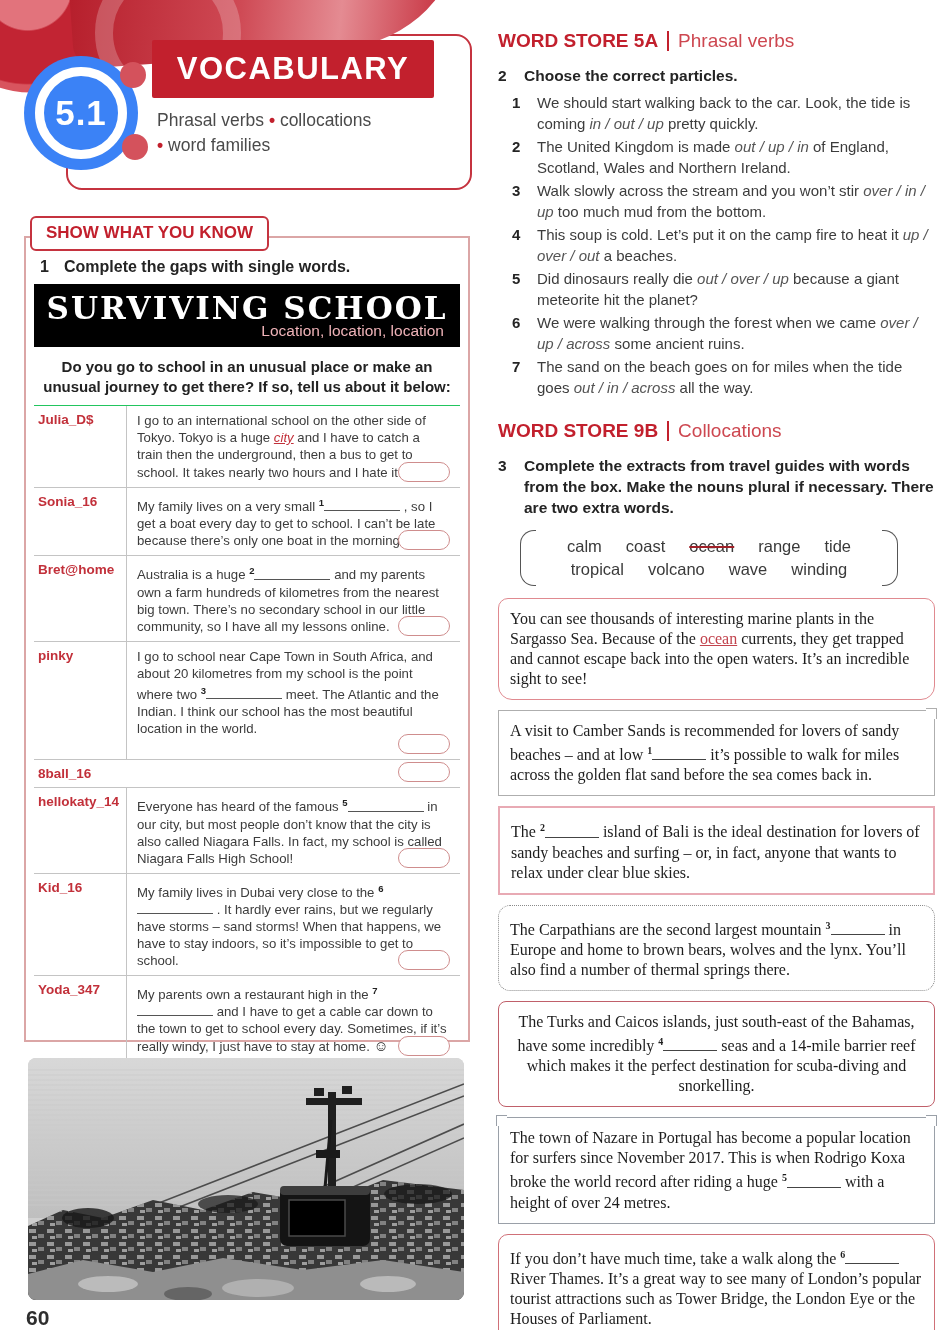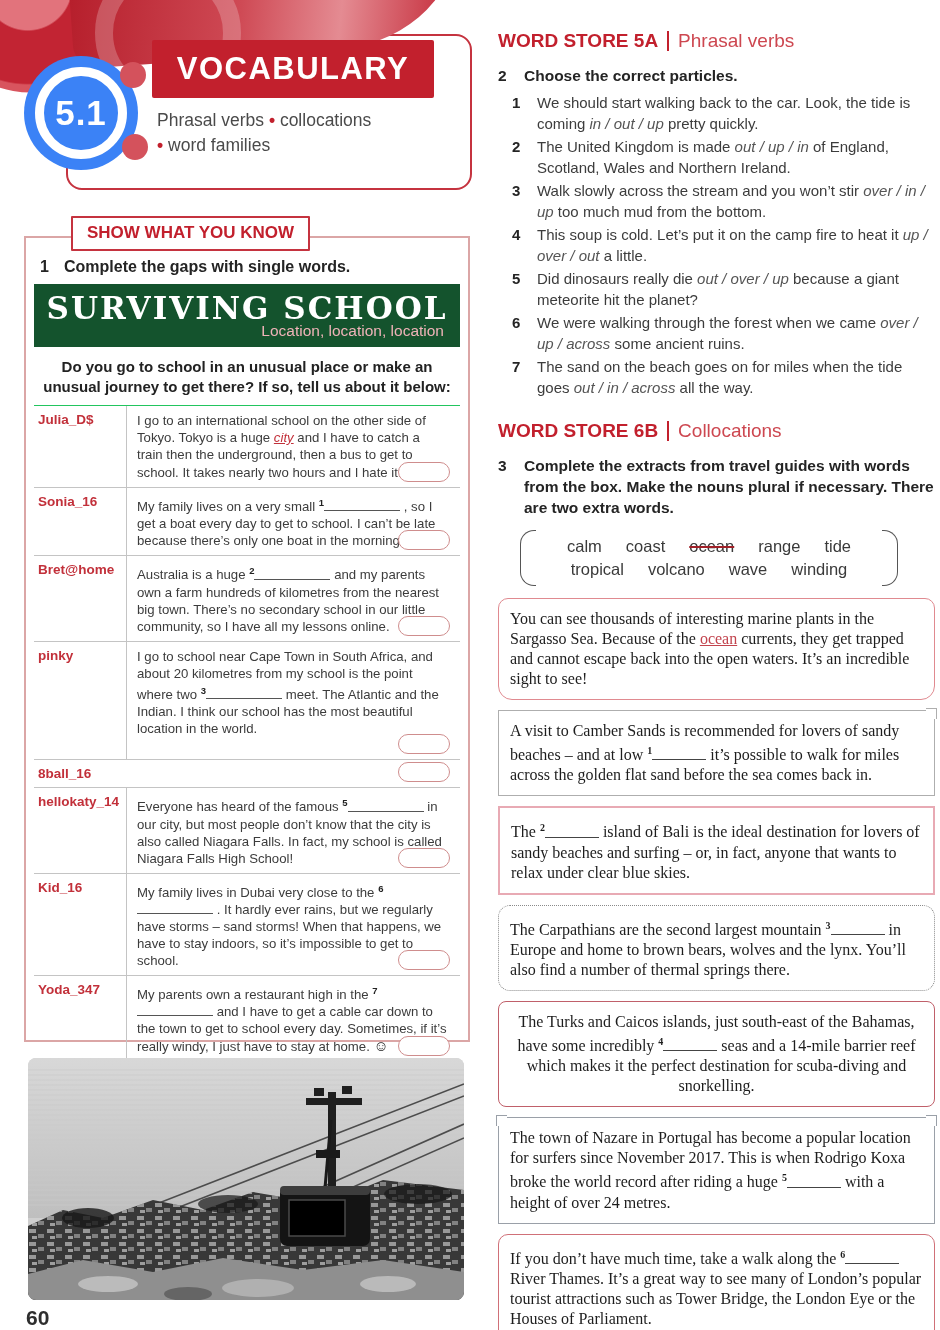--- a/index.html
+++ b/index.html
@@ -33,29 +33,29 @@
   .unit-circle::before { content:""; position:absolute; inset:11px; border-radius:50%;
     border:9px solid #fff; }
   .unit-circle .bump1, .unit-circle .bump2 { position:absolute; width:26px; height:26px;
     border-radius:50%; background:#d4525c; z-index:-1; }
   .bump1 { right:-8px; top:6px; } .bump2 { right:-10px; bottom:10px; }
   .unit-number { position:absolute; inset:0; display:flex; align-items:center; justify-content:center;
     color:#fff; font-size:35px; font-weight:bold; letter-spacing:1px; }
 
   
   .swyk-label { position:absolute; left:30px; top:216px; padding:5px 14px 6px;
-    border:2px solid #c5333f; border-radius:1px; background:#fff; color:#c2202d;
-    font-weight:bold; font-size:17px; z-index:4;margin-left:41px; }
+    border:2px solid #c5333f; border-radius:6px; background:#fff; color:#c2202d;
+    font-weight:bold; font-size:17px; z-index:4; }
   .ex-box { position:absolute; left:24px; top:236px; width:446px; height:806px;
     border:2px solid #dba6a6; background:#fff; z-index:1; box-sizing:border-box; }
 
   .ex-head { margin:20px 10px 8px 14px; font-weight:bold; font-size:16px; color:#242424;
     display:grid; grid-template-columns:16px 1fr; column-gap:8px; }
 
-  .banner { margin:6px 8px 0; background:#14532d; color:#fff; padding:7px 8px 7px; }
+  .banner { margin:6px 8px 0; background:#000000; color:#fff; padding:7px 8px 7px; }
   .banner-title { font-family:"DejaVu Serif", serif; font-weight:bold; font-size:31px;
     letter-spacing:2px; text-align:center; line-height:34px; white-space:nowrap; }
   .banner-sub { text-align:right; color:#efb3b8; font-size:15.5px; margin-top:-3px; padding-right:8px; }
 
   .intro { font-weight:bold; text-align:center; font-size:15px; color:#222;
     margin:10px 16px 8px; line-height:20px; }
 
   .forum { margin:2px 8px 0; border-top:1px solid #22c55e; }
   .frow { display:grid; grid-template-columns:92px 1fr; border-bottom:1px solid #c4c4c4; position:relative; }
   .fuser { color:#c2303a; font-size:13.5px; font-weight:bold; padding:6px 2px 6px 4px; }
@@ -314,38 +314,38 @@
     <div class="ex2-item">
       <span class="n">2</span>
       <span><span>The United Kingdom is made</span> <span class="opts">out / up / in</span> <span>of England, Scotland, Wales and Northern Ireland.</span></span>
     </div>
     <div class="ex2-item">
       <span class="n">3</span>
       <span><span>Walk slowly across the stream and you won’t stir</span> <span class="opts">over / in / up</span> <span>too much mud from the bottom.</span></span>
     </div>
     <div class="ex2-item">
       <span class="n">4</span>
-      <span><span>This soup is cold. Let’s put it on the camp fire to heat it</span> <span class="opts">up / over / out</span> <span>a little.</span></span>
+      <span><span>This soup is cold. Let’s put it on the camp fire to heat it</span> <span class="opts">up / over / out</span> <span>a beaches.</span></span>
     </div>
     <div class="ex2-item">
       <span class="n">5</span>
       <span><span>Did dinosaurs really die</span> <span class="opts">out / over / up</span> <span>because a giant meteorite hit the planet?</span></span>
     </div>
     <div class="ex2-item">
       <span class="n">6</span>
       <span><span>We were walking through the forest when we came</span> <span class="opts">over / up / across</span> <span>some ancient ruins.</span></span>
     </div>
     <div class="ex2-item">
       <span class="n">7</span>
       <span><span>The sand on the beach goes on for miles when the tide goes</span> <span class="opts">out / in / across</span> <span>all the way.</span></span>
     </div>
   </div>
 
   <div class="ws-head ws2">
-    <span class="ws-title">WORD STORE 6B</span>
+    <span class="ws-title">WORD STORE 9B</span>
     <span class="ws-divider"></span>
     <span class="ws-sub">Collocations</span>
   </div>
 
   <div class="task-head">
     <span>3</span>
     <span>Complete the extracts from travel guides with words from the box. Make the nouns plural if necessary. There are two extra words.</span>
   </div>
 
   <div class="wordbox">

